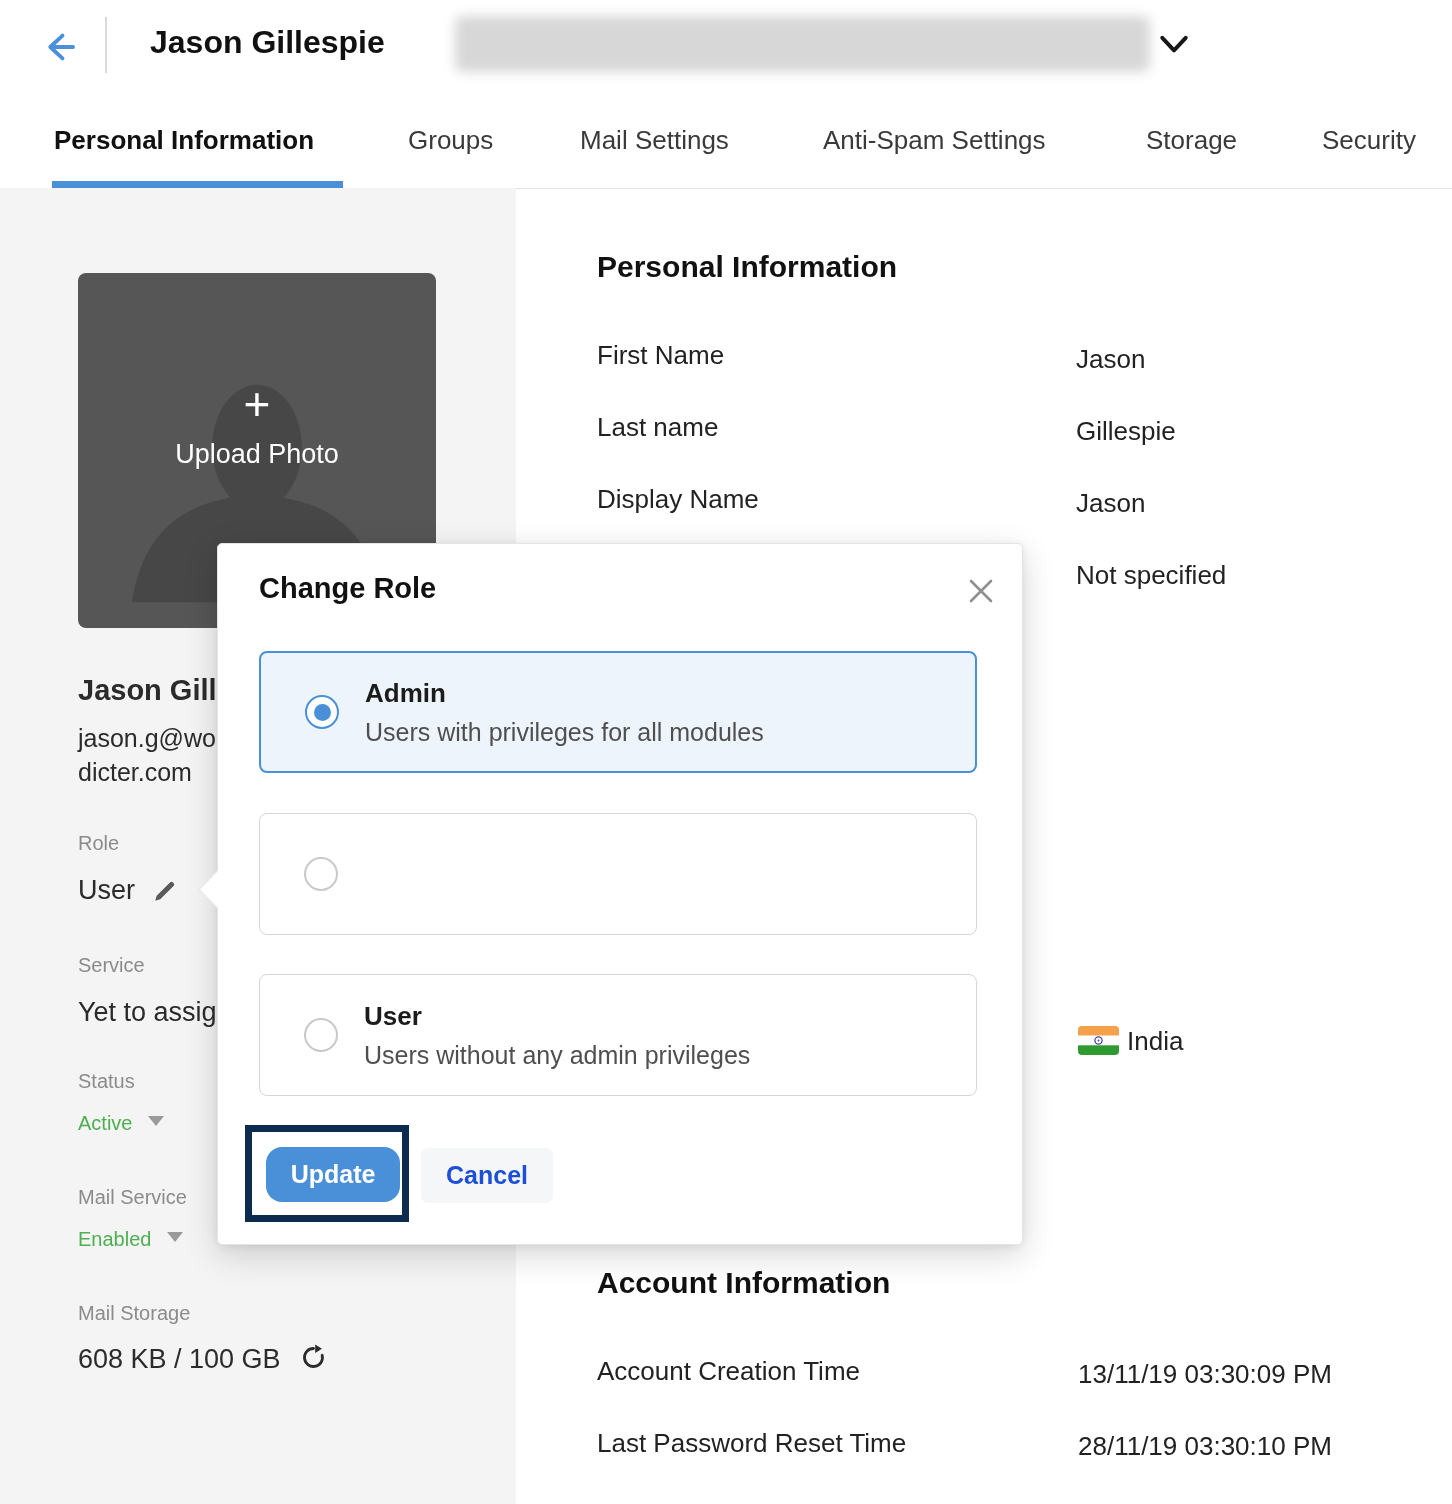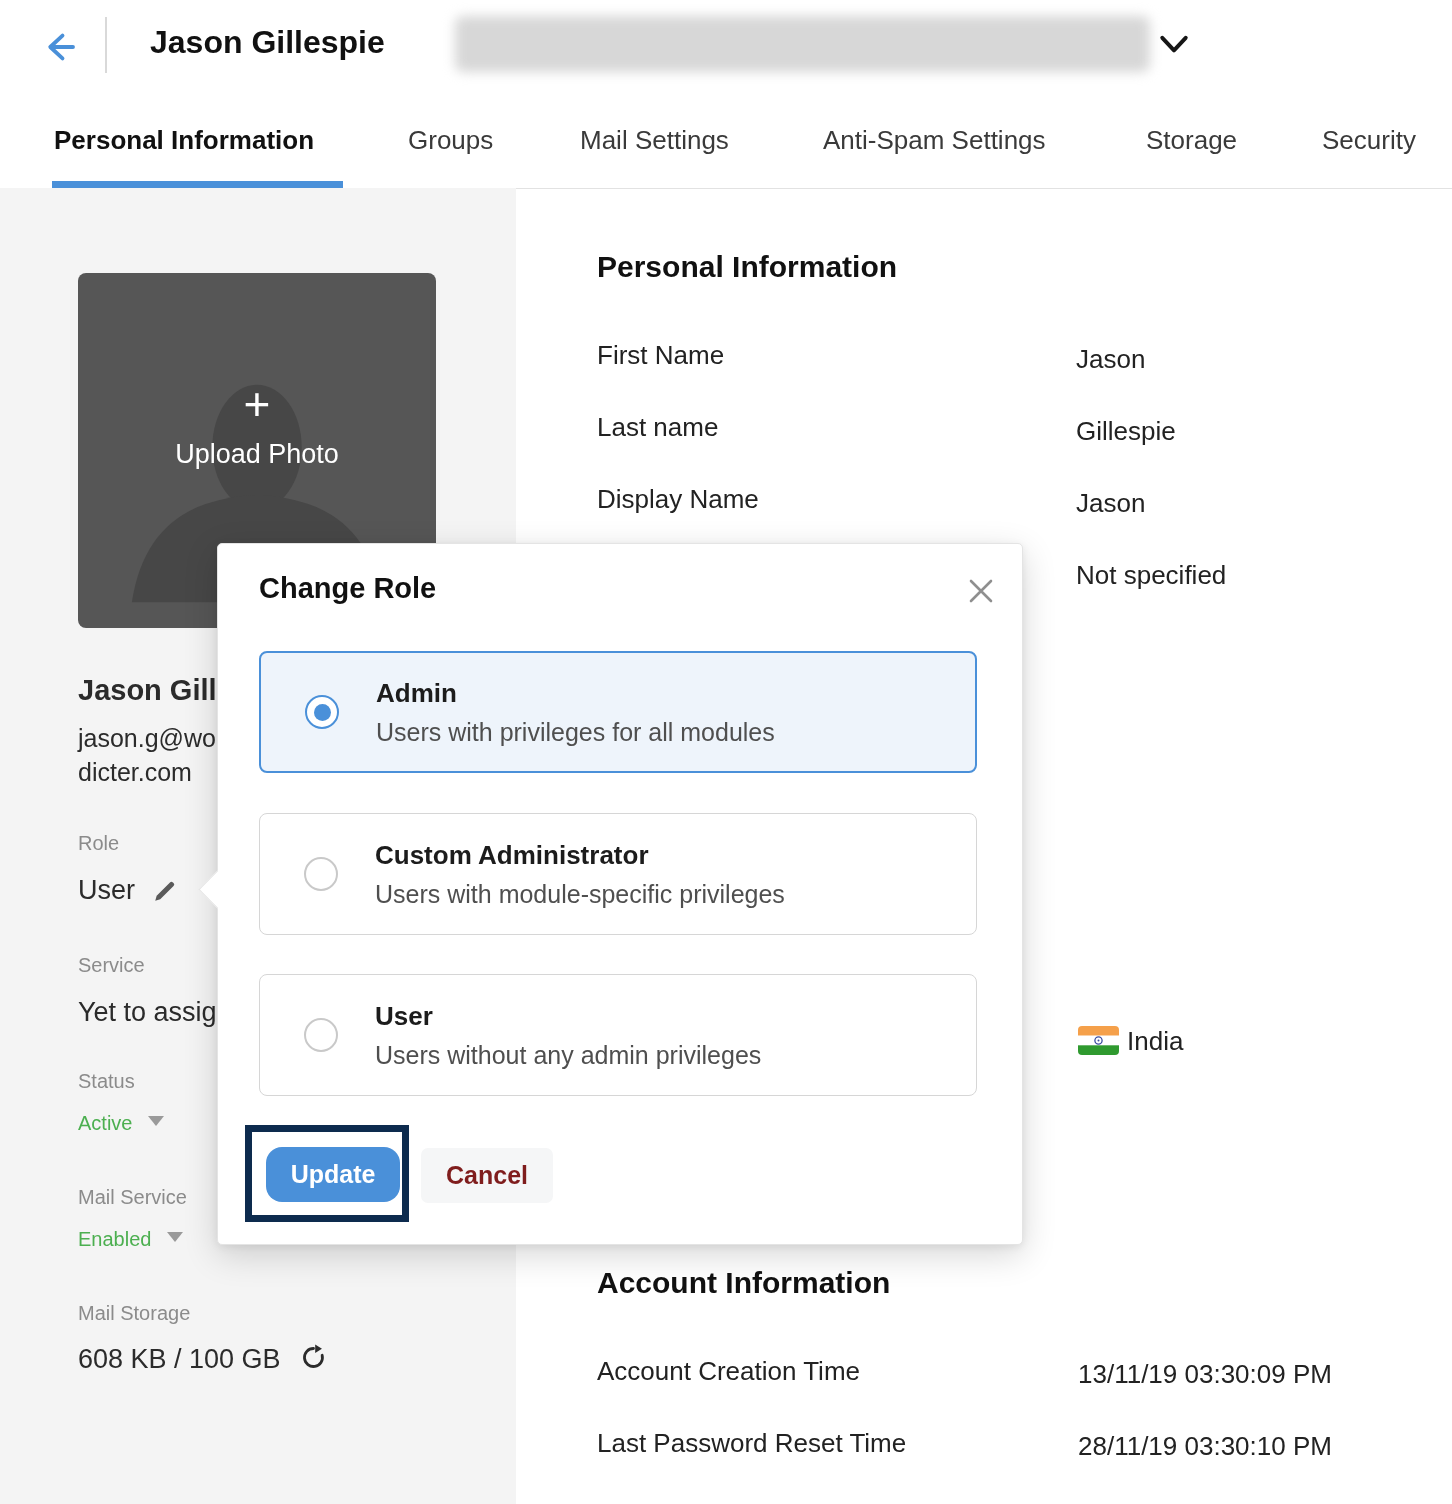--- a/index.html
+++ b/index.html
@@ -47,28 +47,28 @@
                border-left:1px solid #e4e4e4;border-bottom:1px solid #e4e4e4;transform:rotate(45deg);z-index:11;}
   .modal-title{position:absolute;left:41px;top:28px;font-size:29px;font-weight:bold;color:#111;}
   .modal-close{position:absolute;left:748px;top:32px;width:30px;height:30px;cursor:pointer;}
   .opt-card{position:absolute;left:41px;width:718px;height:122px;border:1px solid #d6d6d6;border-radius:8px;background:#fff;
             display:flex;align-items:center;padding:0 0 0 44px;box-sizing:border-box;cursor:pointer;}
   .opt-card.selected{border:2px solid var(--accent,#4a90d9);background:#eef4fb;}
   .radio{width:30px;height:30px;border-radius:50%;border:2px solid #c9c9c9;background:#fff;flex:0 0 auto;
          display:flex;align-items:center;justify-content:center;cursor:pointer;}
   .radio.on{border-color:var(--accent,#4a90d9);}
   .radio.on .dot{width:17px;height:17px;border-radius:50%;background:var(--accent,#4a90d9);}
-  .opt-text{margin-left:37px;}
+  .opt-text{margin-left:26px;}
   .opt-title{font-size:26px;font-weight:bold;color:#1c1c1c;}
   .opt-desc{font-size:25px;color:#4f4f4f;margin-top:9px;}
   #update-annotation{position:absolute;left:27px;top:581px;width:164px;height:97px;border:7px solid var(--navy,#0d2b4e);box-sizing:border-box;}
   #update-btn{position:absolute;left:14px;top:15px;width:134px;height:55px;background:var(--accent,#4a90d9);border:none;border-radius:16px;
               color:#fff;font-size:25px;font-weight:bold;font-family:"Liberation Sans",sans-serif;cursor:pointer;}
   #cancel-btn{position:absolute;left:203px;top:604px;width:132px;height:55px;background:#f5f6f7;border:none;border-radius:7px;
-              color:#7f1d1d;font-size:25px;font-weight:bold;font-family:"Liberation Sans",sans-serif;cursor:pointer;}
+              color:#1d4ed8;font-size:25px;font-weight:bold;font-family:"Liberation Sans",sans-serif;cursor:pointer;}
 </style>
 </head>
 <body>
 
 <div id="stage">
 
   <div id="header">
     <svg class="back-btn" viewBox="0 0 48 48">
       <path d="M40 24 H16 M28 11 L14 24 L28 37" fill="none" stroke="#4a90d9" stroke-width="4.4" stroke-linecap="round" stroke-linejoin="round"></path>
     </svg>
@@ -174,24 +174,20 @@
       <span class="opt-text">
         <div class="opt-title">Admin</div>
         <div class="opt-desc">Users with privileges for all modules</div>
       </span>
     </div>
 
     <div class="opt-card" style="top:269px;">
       <span class="radio">
           <span class="dot"></span>
         </span>
-      <span class="opt-text">
-        <div class="opt-title">Custom Administrator</div>
-        <div class="opt-desc">Users with module-specific privileges</div>
-      </span>
     </div>
 
     <div class="opt-card" style="top:430px;">
       <span class="radio">
           <span class="dot"></span>
         </span>
       <span class="opt-text">
         <div class="opt-title">User</div>
         <div class="opt-desc">Users without any admin privileges</div>
       </span>

